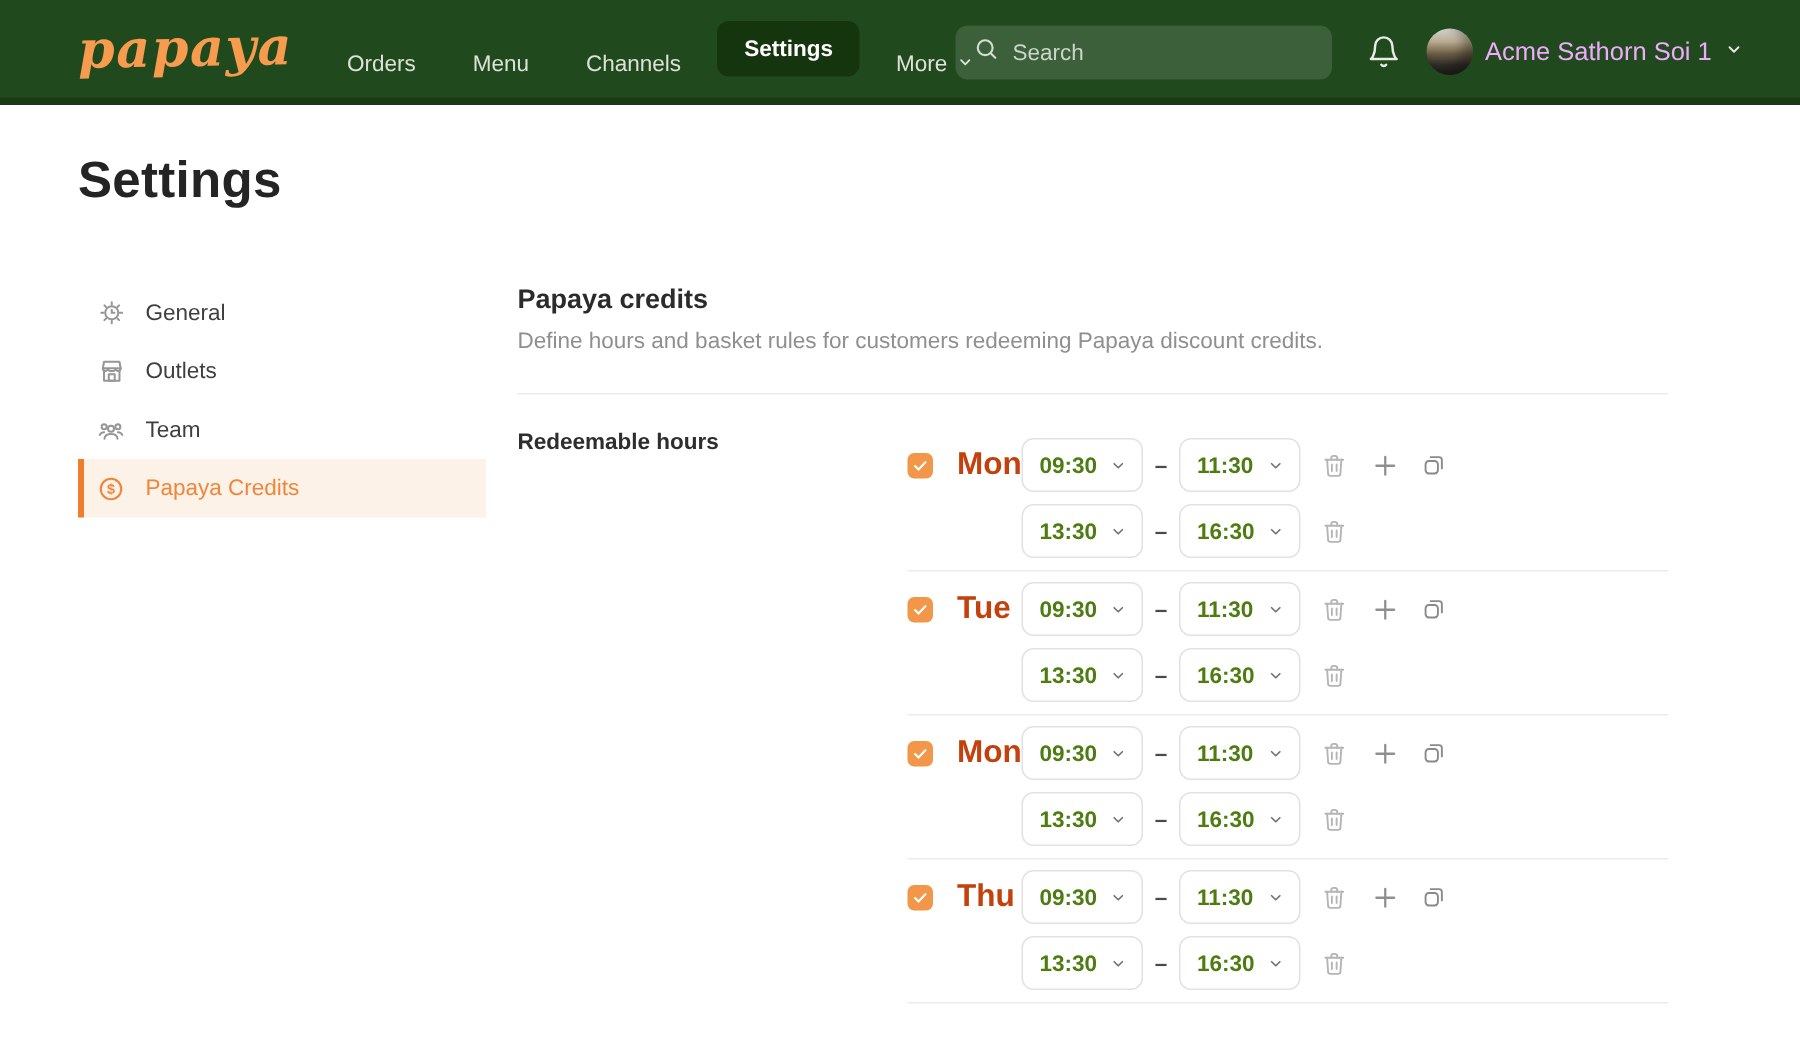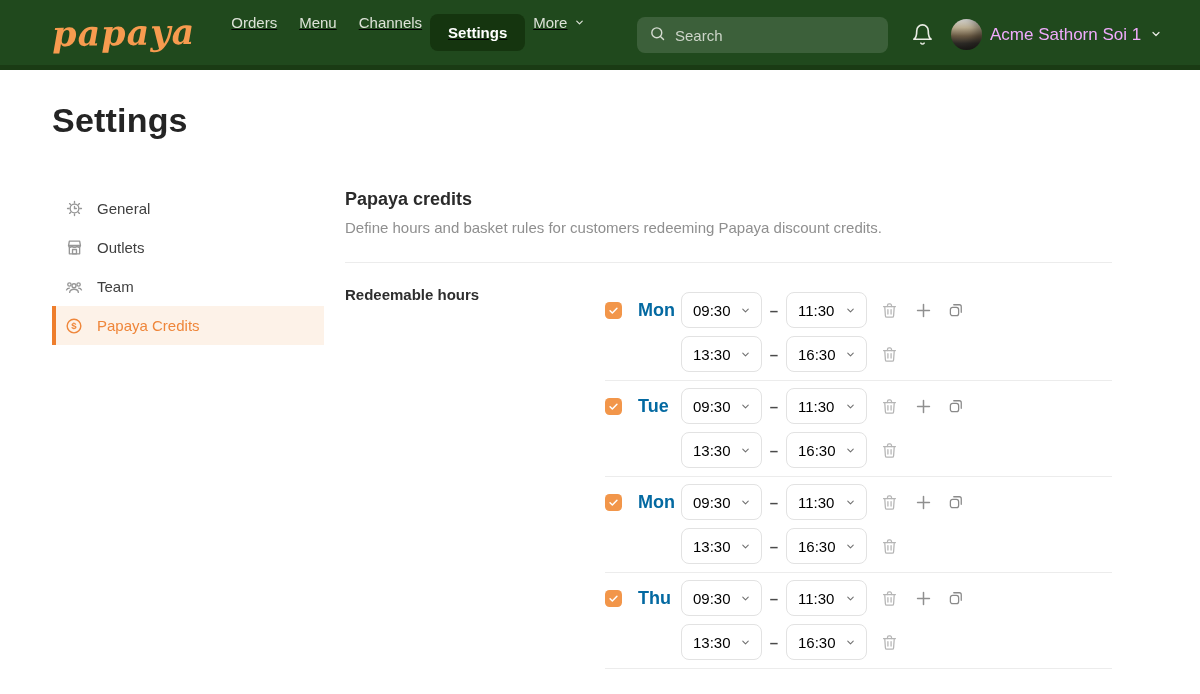--- a/index.html
+++ b/index.html
@@ -10,21 +10,21 @@
   .navbar {
     position: absolute; top: 0; left: 0; width: 1200px; height: 70px;
     background: #20491d; border-bottom: 5px solid #1a3b14;
     display: flex; align-items: center;
   }
   .logo {
     margin-left: 52px; font-family: "DejaVu Serif", serif; font-style: italic;
     font-weight: bold; font-size: 35px; color: #f79b4f; letter-spacing: 1px;
     line-height: 1; transform: rotate(-1deg); user-select: none;
   }
-  .nav-items { display: flex; align-items: flex-start; gap: 22px; margin-left: 36px; text-decoration: underline; }
+  .nav-items { display: flex; align-items: flex-end; gap: 38px; margin-left: 36px; }
   .nav-item { color: #dde2d8; font-size: 15px; cursor: pointer; white-space: nowrap; }
   .nav-item.active {
     color: #ffffff; font-weight: 700; background: #15350f;
     padding: 10px 18px; border-radius: 8px; margin: 0 -14px;
   }
   .nav-item.more { display: flex; align-items: center; gap: 7px; }
   .nav-item.more svg { stroke: #dde2d8; }
 
   .search-box {
     position: absolute; left: 637px; top: 17px; width: 251px; height: 36px;
@@ -92,29 +92,29 @@
   
   .day-groups { position: absolute; left: 260px; top: 103px; width: 507px; }
   .slot-row { display: flex; align-items: center; height: 36px; margin-bottom: 8px; }
   .day-divider { border-top: 1px solid #ececec; margin: 8px 0 7px 0; }
 
   .checkbox {
     width: 17px; height: 17px; border-radius: 4.5px; background: #f2964a;
     display: inline-flex; align-items: center; justify-content: center;
     cursor: pointer; flex: 0 0 auto;
   }
-  .day-label { width: 43px; margin-left: 16px; font-size: 18px; font-weight: 700; color: #0369a1; }
+  .day-label { width: 43px; margin-left: 16px; font-size: 21px; font-weight: 700; color: #c2410c; }
   .slot-spacer { width: 76px; flex: 0 0 auto; }
 
   .time-select {
     width: 81px; height: 36px; border: 1px solid #e2e2e2; border-radius: 8px;
     background: #ffffff; display: flex; align-items: center; justify-content: space-between;
     padding: 0 10px 0 11px; cursor: pointer; flex: 0 0 auto;
   }
-  .time-select .time-value { font-size: 15px; color: #000000; }
+  .time-select .time-value { font-size: 15px; color: #4d7c0f; font-weight: bold; }
   .time-select svg { stroke: #6f6f6f; }
 
   .dash { width: 24px; text-align: center; color: #4a4a4a; font-size: 15px; font-weight: 600; }
 
   .icon-btn {
     background: none; border: none; padding: 0; cursor: pointer;
     display: inline-flex; align-items: center; justify-content: center;
   }
   .icon-btn.trash { margin-left: 13px; }
   .icon-btn.trash svg { stroke: #b5b5b5; }

